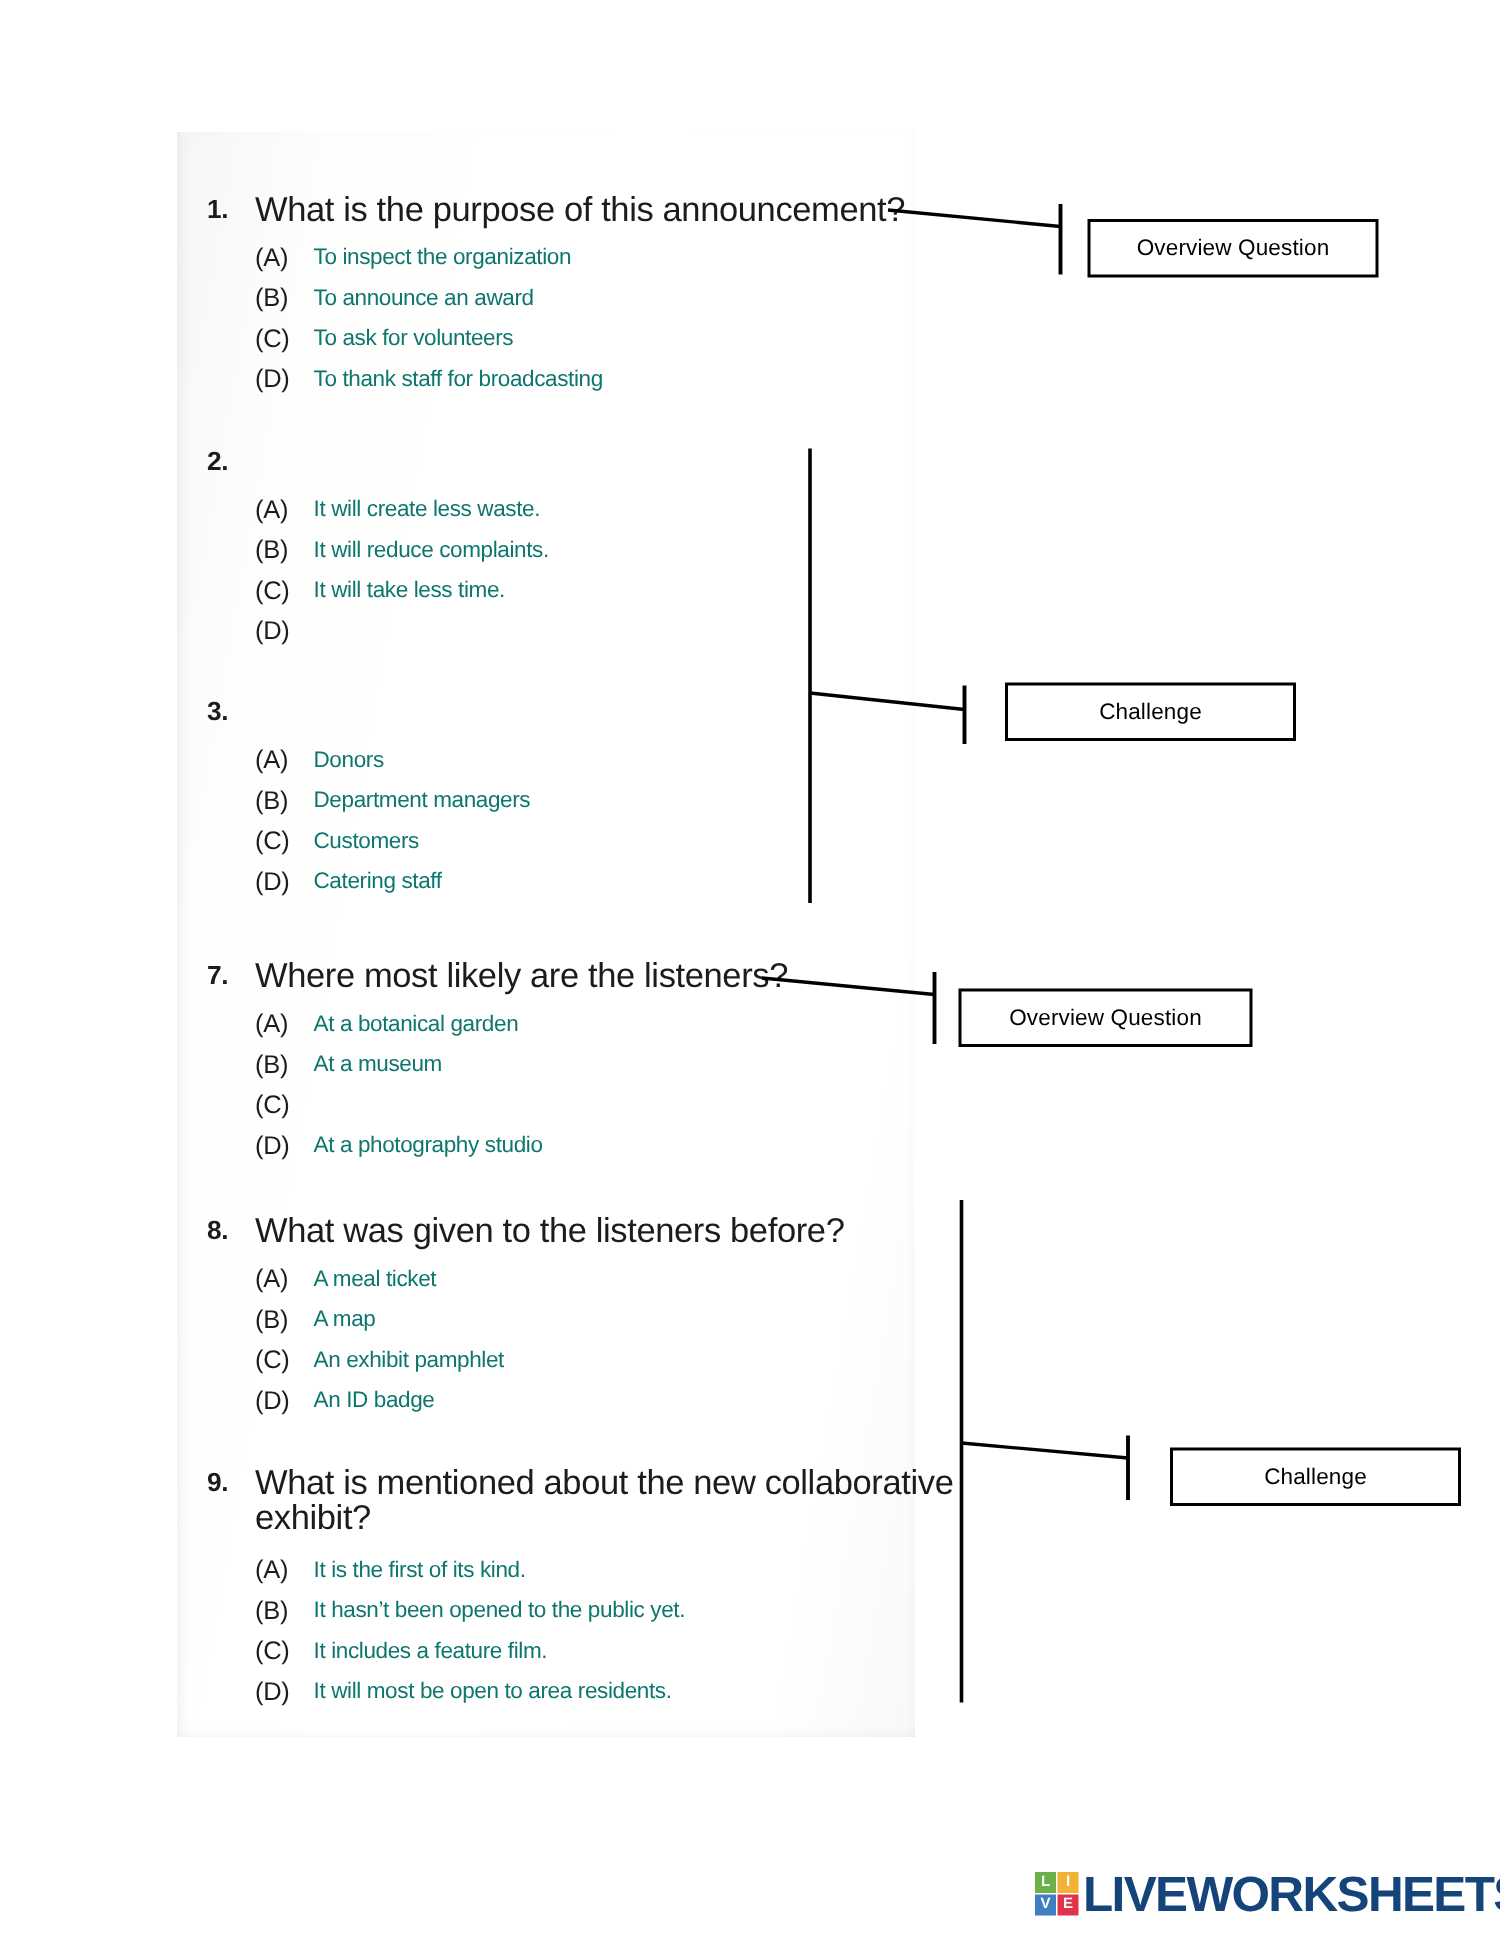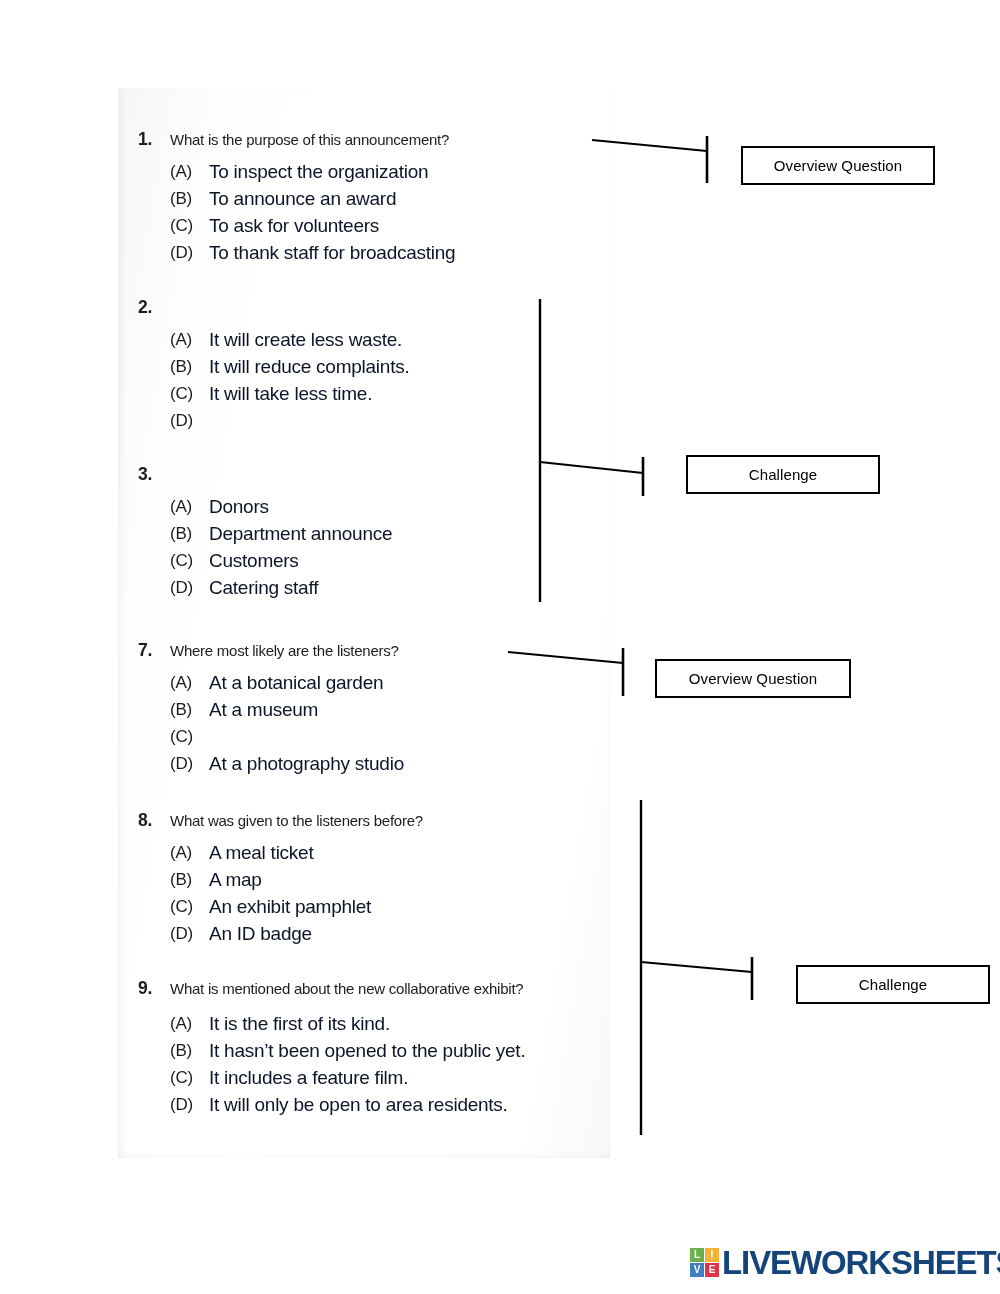--- a/index.html
+++ b/index.html
@@ -54,21 +54,21 @@
   .q-num {
     width: 32px;
     flex: 0 0 32px;
     font-weight: bold;
     font-size: 17.5px;
     line-height: 23px;
     color: #201d1e;
     letter-spacing: -0.2px;
   }
   .q-text {
-    font-size: 15px;
+    font-size: 23px;
     line-height: 23px;
     color: #201d1e;
     letter-spacing: -0.25px;
     font-weight: 400;
   }
   .choices {
     margin-top: 7px;
     margin-left: 32px;
   }
   .choice {
@@ -77,22 +77,22 @@
     line-height: 27px;
   }
   .ch-letter {
     width: 39px;
     flex: 0 0 39px;
     font-size: 17px;
     color: #201d1e;
     letter-spacing: -0.2px;
   }
   .ch-text {
-    font-size: 19px;
-    color: #0f172a;
+    font-size: 15px;
+    color: #0f766e;
     letter-spacing: -0.25px;
   }
 
   
   #questions, #scan-region { filter: contrast(1.02); }
 
   
   #annotations {
     position: absolute;
     left: 0; top: 0;
@@ -103,21 +103,20 @@
     position: absolute;
     border: 2px solid #000000;
     background: #ffffff;
     display: flex;
     align-items: center;
     justify-content: center;
     font-size: 15px;
     color: #000000;
     letter-spacing: 0.1px;
     pointer-events: auto;
-    margin-left: 16px;
   }
 
   
   #footer-logo {
     position: absolute;
     left: 690px;
     top: 1246px;
     display: flex;
     align-items: center;
   }
@@ -204,21 +203,21 @@
     <div class="q-head">
       <span class="q-num">3.</span>
     </div>
     <div class="choices">
       <div class="choice">
         <span class="ch-letter">(A)</span>
         <span class="ch-text">Donors</span>
       </div>
       <div class="choice">
         <span class="ch-letter">(B)</span>
-        <span class="ch-text">Department announce</span>
+        <span class="ch-text">Department managers</span>
       </div>
       <div class="choice">
         <span class="ch-letter">(C)</span>
         <span class="ch-text">Customers</span>
       </div>
       <div class="choice">
         <span class="ch-letter">(D)</span>
         <span class="ch-text">Catering staff</span>
       </div>
     </div>
@@ -286,21 +285,21 @@
       <div class="choice">
         <span class="ch-letter">(B)</span>
         <span class="ch-text">It hasn’t been opened to the public yet.</span>
       </div>
       <div class="choice">
         <span class="ch-letter">(C)</span>
         <span class="ch-text">It includes a feature film.</span>
       </div>
       <div class="choice">
         <span class="ch-letter">(D)</span>
-        <span class="ch-text">It will only be open to area residents.</span>
+        <span class="ch-text">It will most be open to area residents.</span>
       </div>
     </div>
   </div>
 
 </div>
 
 <svg id="annotations" viewBox="0 0 1000 1294">
 
   <g>
     <line x1="592" y1="140" x2="707" y2="151" stroke="#000" stroke-width="2.2"></line>

